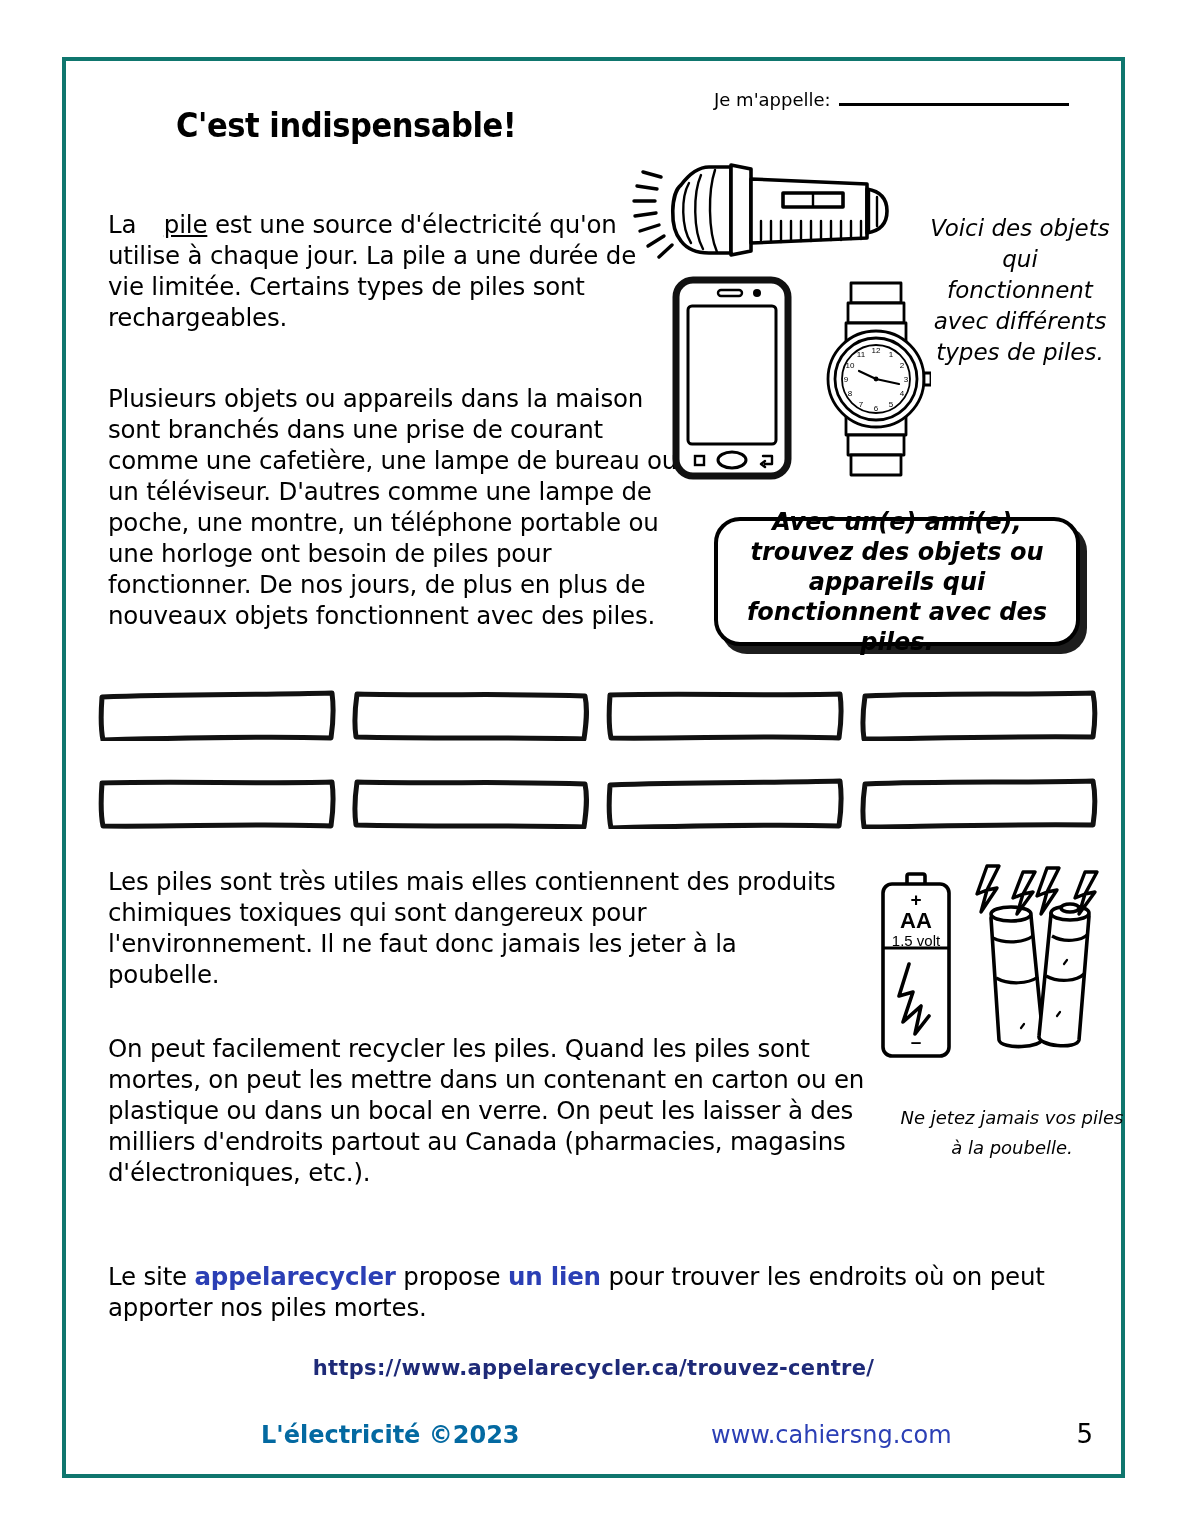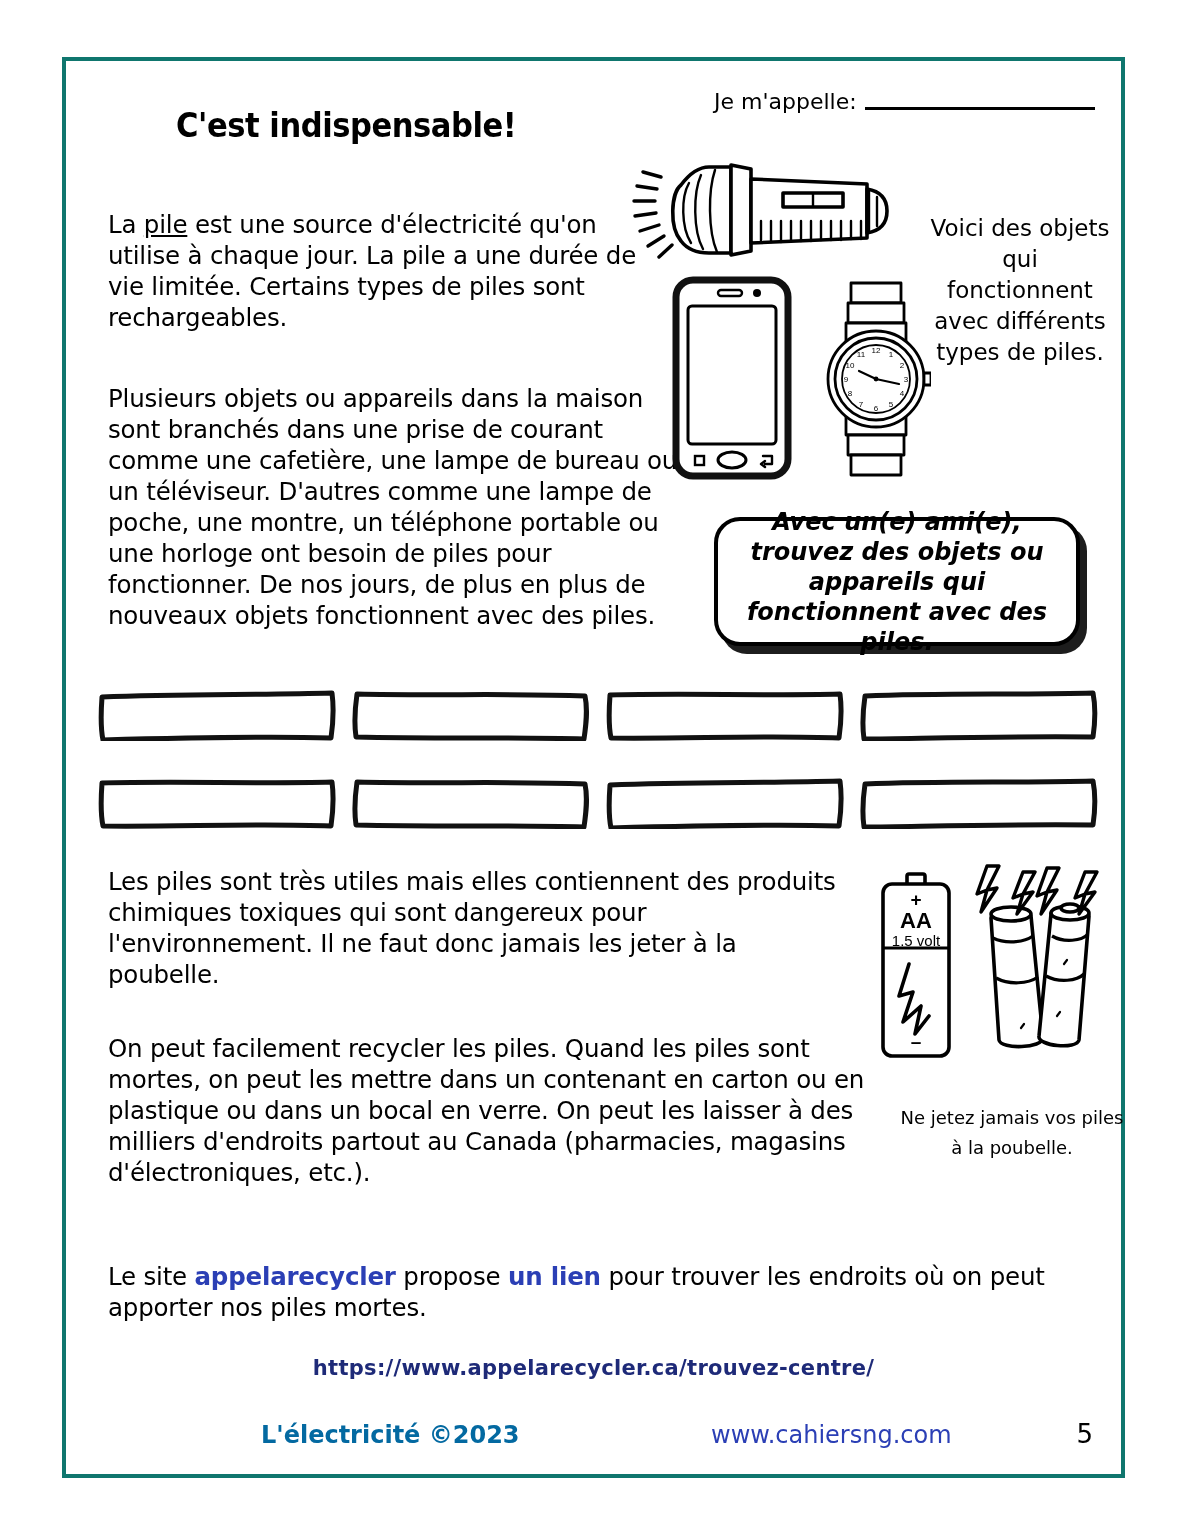--- a/index.html
+++ b/index.html
@@ -44,21 +44,21 @@
     letter-spacing: -0.5px;
     transform: scaleX(0.9);
     transform-origin: left center;
     color: #000;
     white-space: nowrap;
   }
   .name-line {
     position: absolute;
     left: 648px;
     top: 28px;
-    font-size: 22px;
+    font-size: 18px;
     color: #000;
     white-space: nowrap;
     display: flex;
     align-items: flex-end;
     gap: 8px;
   }
   .name-rule {
     display: inline-block;
     width: 230px;
     border-bottom: 3px solid #000;
@@ -67,33 +67,34 @@
   }
 
   
   .btext {
     position: absolute;
     color: #000;
     font-size: 24.5px;
     line-height: 31px;
     letter-spacing: -0.2px;
   }
-  .btext u { text-decoration: underline; }
+  .btext u { text-decoration: underline; margin-left: 20px; }
 
   #para1 { left: 42px; top: 148px; width: 560px; }
   #para2 { left: 42px; top: 312px; width: 585px; margin-top: 10px; }
   #para3 { left: 42px; top: 805px; width: 745px; }
   #para4 { left: 42px; top: 972px; width: 760px; }
   #para5 { left: 42px; top: 1200px; width: 970px; }
 
   .blue-bold { color: #2b3fb5; font-weight: bold; }
 
   
   .caption-italic {
     position: absolute;
+    font-style: italic;
     font-size: 23px;
     line-height: 31px;
     text-align: center;
     color: #000;
   }
   #voici-caption { left: 860px; top: 152px; width: 188px; }
   #jetez-caption {
     left: 830px; top: 1042px; width: 232px;
     font-size: 18px; line-height: 30px; text-align: center;
   }

